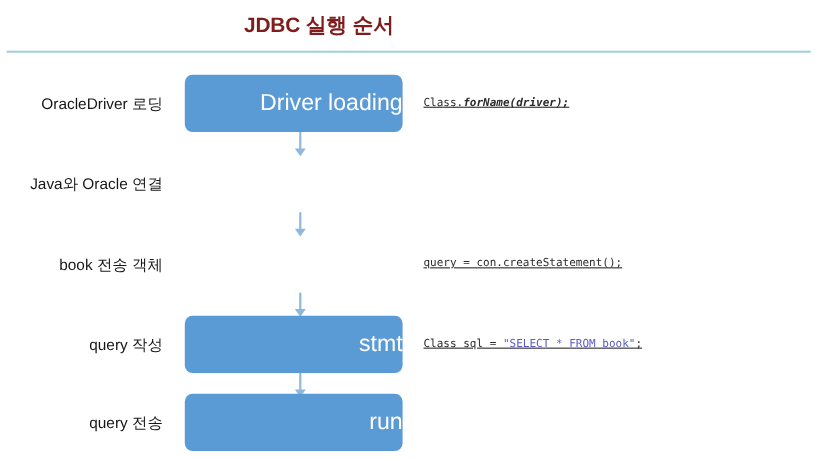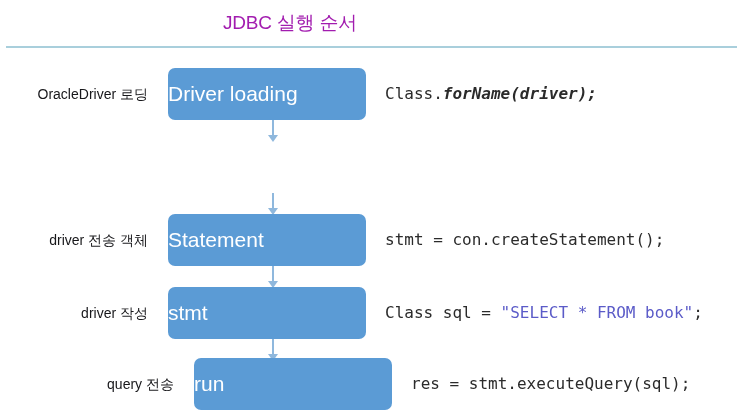--- a/index.html
+++ b/index.html
@@ -21,23 +21,23 @@
   }
 
   
   .title {
     position: absolute;
     left: 0;
     top: 10px;
     width: 580px;
     text-align: center;
     font-size: 19px;
-    font-weight: normal;
+    font-weight: bold;
     letter-spacing: -0.2px;
-    color: #a21caf;
+    color: #7f1d1d;
     white-space: nowrap;
   }
   .title-rule {
     position: absolute;
     left: 6px;
     top: 46px;
     width: 731px;
     height: 2px;
     background: #a9cfdc;
   }
@@ -67,35 +67,36 @@
     position: absolute;
     left: 168px;
     top: 0;
     width: 198px;
     height: 52px;
     border-radius: 7px;
     background: #5b9bd5;
     color: #ffffff;
     font-size: 21px;
     line-height: 52px;
-    text-align: left;
+    text-align: right;
     white-space: nowrap;
     box-sizing: border-box;
   }
 
   .row-code {
     position: absolute;
     left: 385px;
     top: 0;
     height: 52px;
     line-height: 52px;
     font-family: "DejaVu Sans Mono", "Liberation Mono", monospace;
-    font-size: 16px;
+    font-size: 10px;
     color: #2b2b2b;
     white-space: nowrap;
+    text-decoration: underline;
   }
   .row-code em {
     font-style: italic;
     font-weight: bold;
   }
   .row-code .str {
     color: #5b5bc8;
   }
 
   
@@ -137,48 +138,47 @@
     <div class="row-box">Driver loading</div>
     <div class="row-code"><span>Class.</span><em>forName(driver);</em></div>
   </div>
 
   <div class="arrow" style="top:120px;">
     <div class="stem"></div>
     <div class="head"></div>
   </div>
 
   <div class="row" style="top:141px;">
+    <div class="row-label">Java와 Oracle 연결</div>
   </div>
 
   <div class="arrow" style="top:193px;">
     <div class="stem"></div>
     <div class="head"></div>
   </div>
 
   <div class="row" style="top:214px;">
-    <div class="row-label">driver 전송 객체</div>
-    <div class="row-box">Statement</div>
-    <div class="row-code"><span>stmt = con.createStatement();</span></div>
+    <div class="row-label">book 전송 객체</div>
+    <div class="row-code"><span>query = con.createStatement();</span></div>
   </div>
 
   <div class="arrow" style="top:266px;">
     <div class="stem"></div>
     <div class="head"></div>
   </div>
 
   <div class="row" style="top:287px;">
-    <div class="row-label">driver 작성</div>
+    <div class="row-label">query 작성</div>
     <div class="row-box">stmt</div>
     <div class="row-code"><span>Class sql = </span><span class="str">"SELECT * FROM book"</span><span>;</span></div>
   </div>
 
   <div class="arrow" style="top:339px;">
     <div class="stem"></div>
     <div class="head"></div>
   </div>
 
-  <div class="row" style="top:358px;margin-left:26px;">
+  <div class="row" style="top:358px;">
     <div class="row-label">query 전송</div>
     <div class="row-box">run</div>
-    <div class="row-code"><span>res = stmt.executeQuery(sql);</span></div>
   </div>
 
 </div>
 
 </body></html>

